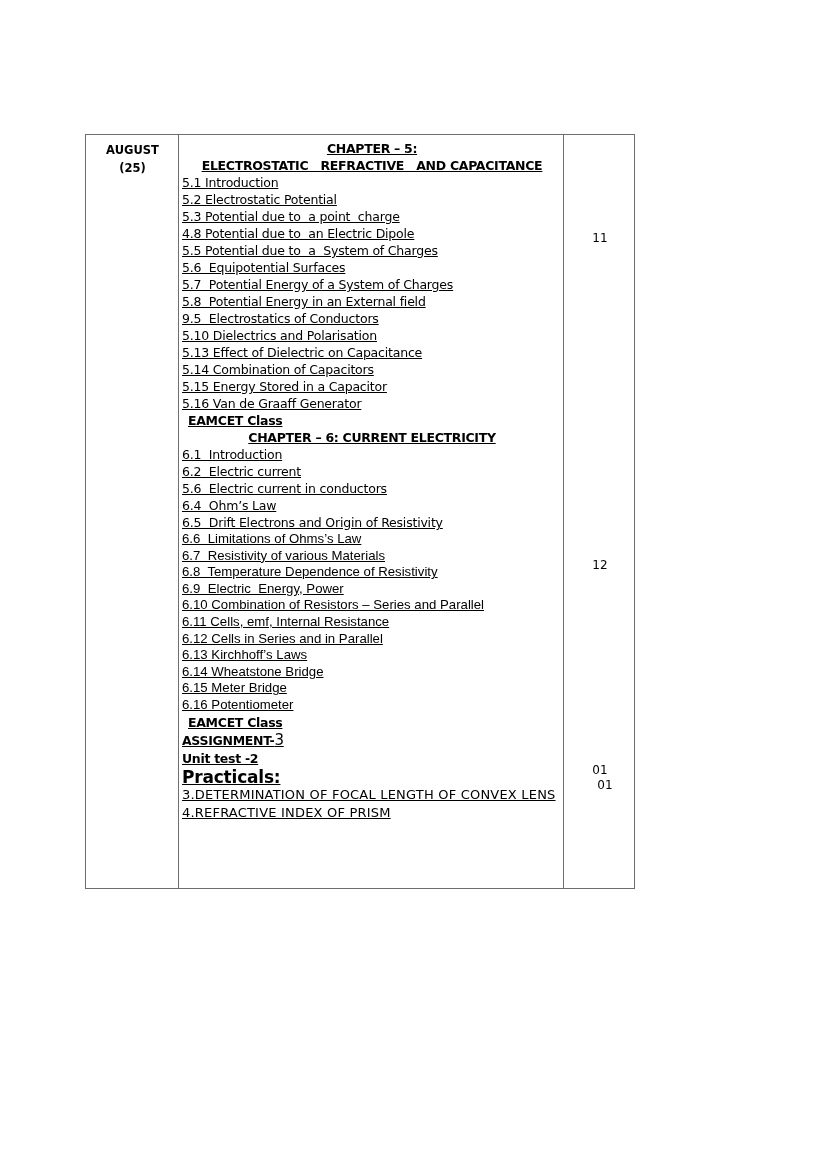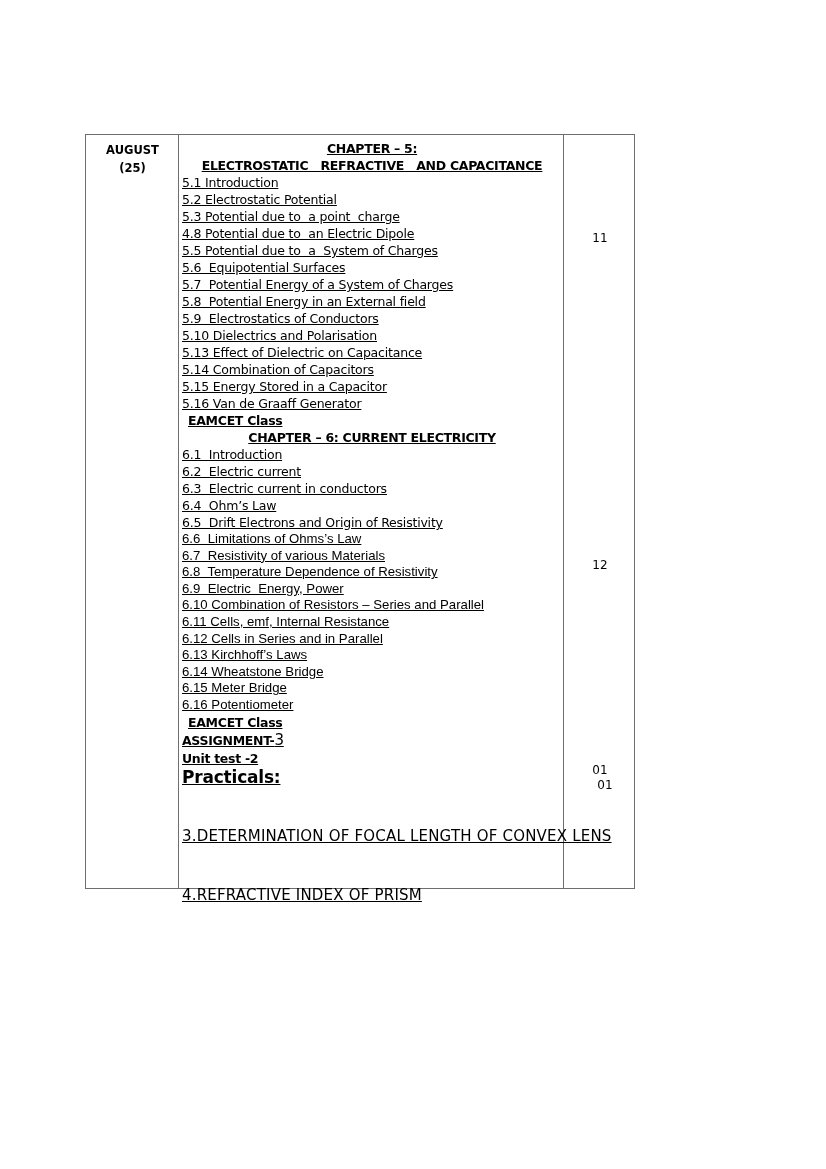--- a/index.html
+++ b/index.html
@@ -15,21 +15,21 @@
     }
     .content { position: absolute; left: 96px; top: 5px; width: 380px; text-decoration: underline; }
     .line {
       font-family: "DejaVu Sans", sans-serif; font-size: 12.5px; line-height: 17px;
       white-space: nowrap; letter-spacing: -0.2px; height: 17px;
     }
     .line.arial { font-family: "Liberation Sans", sans-serif; font-size: 13.2px; letter-spacing: 0; height: 16.6px; line-height: 16.6px; }
     .heading { text-align: center; font-family: "DejaVu Sans", sans-serif; font-size: 12.5px; letter-spacing: -0.3px; font-weight: 600; }
     .bold { font-family: "DejaVu Sans", sans-serif; font-weight: bold; font-size: 12.5px; letter-spacing: -0.3px; }
     .small-bold { font-family: "DejaVu Sans", sans-serif; font-weight: bold; font-size: 17px; line-height: 18px; height: 18px; }
-    .small { font-family: "DejaVu Sans", sans-serif; font-size: 15px; line-height: 18px; height: 18px; letter-spacing: 0.2px; margin-top: 41px; }
+    .small { font-family: "DejaVu Sans", sans-serif; font-size: 13px; line-height: 18px; height: 18px; letter-spacing: 0.2px; }
     .periods { position: absolute; left: 479px; width: 70px; text-align: center; font-family: "DejaVu Sans", sans-serif; font-size: 12px; }
   </style>
 </head>
 <body>
 
 <div class="tbl">
   <div class="vline" style="left:92px"></div>
   <div class="vline" style="left:477px"></div>
 
   <div class="month">
@@ -41,31 +41,31 @@
     <div class="line heading">CHAPTER – 5:</div>
     <div class="line heading" style="white-space:pre">ELECTROSTATIC   REFRACTIVE   AND CAPACITANCE</div>
     <div class="line" style="white-space:pre">5.1 Introduction</div>
     <div class="line" style="white-space:pre">5.2 Electrostatic Potential</div>
     <div class="line" style="white-space:pre">5.3 Potential due to  a point  charge</div>
     <div class="line" style="white-space:pre">4.8 Potential due to  an Electric Dipole</div>
     <div class="line" style="white-space:pre">5.5 Potential due to  a  System of Charges</div>
     <div class="line" style="white-space:pre">5.6  Equipotential Surfaces</div>
     <div class="line" style="white-space:pre">5.7  Potential Energy of a System of Charges</div>
     <div class="line" style="white-space:pre">5.8  Potential Energy in an External field</div>
-    <div class="line" style="white-space:pre">5.9  Electrostatics of Conductors</div>
+    <div class="line" style="white-space:pre">9.5  Electrostatics of Conductors</div>
     <div class="line" style="white-space:pre">5.10 Dielectrics and Polarisation</div>
     <div class="line" style="white-space:pre">5.13 Effect of Dielectric on Capacitance</div>
     <div class="line" style="white-space:pre">5.14 Combination of Capacitors</div>
     <div class="line" style="white-space:pre">5.15 Energy Stored in a Capacitor</div>
     <div class="line" style="white-space:pre">5.16 Van de Graaff Generator</div>
     <div class="line bold" style="padding-left:6px">EAMCET Class</div>
     <div class="line heading">CHAPTER – 6: CURRENT ELECTRICITY</div>
     <div class="line" style="white-space:pre">6.1  Introduction</div>
     <div class="line" style="white-space:pre">6.2  Electric current</div>
-    <div class="line" style="white-space:pre">6.3  Electric current in conductors</div>
+    <div class="line" style="white-space:pre">5.6  Electric current in conductors</div>
     <div class="line" style="white-space:pre">6.4  Ohm’s Law</div>
     <div class="line" style="white-space:pre">6.5  Drift Electrons and Origin of Resistivity</div>
     <div class="line arial" style="white-space:pre">6.6  Limitations of Ohms’s Law</div>
     <div class="line arial" style="white-space:pre">6.7  Resistivity of various Materials</div>
     <div class="line arial" style="white-space:pre">6.8  Temperature Dependence of Resistivity</div>
     <div class="line arial" style="white-space:pre">6.9  Electric  Energy, Power</div>
     <div class="line arial" style="white-space:pre">6.10 Combination of Resistors – Series and Parallel</div>
     <div class="line arial" style="white-space:pre">6.11 Cells, emf, Internal Resistance</div>
     <div class="line arial" style="white-space:pre">6.12 Cells in Series and in Parallel</div>
     <div class="line arial" style="white-space:pre">6.13 Kirchhoff’s Laws</div>

